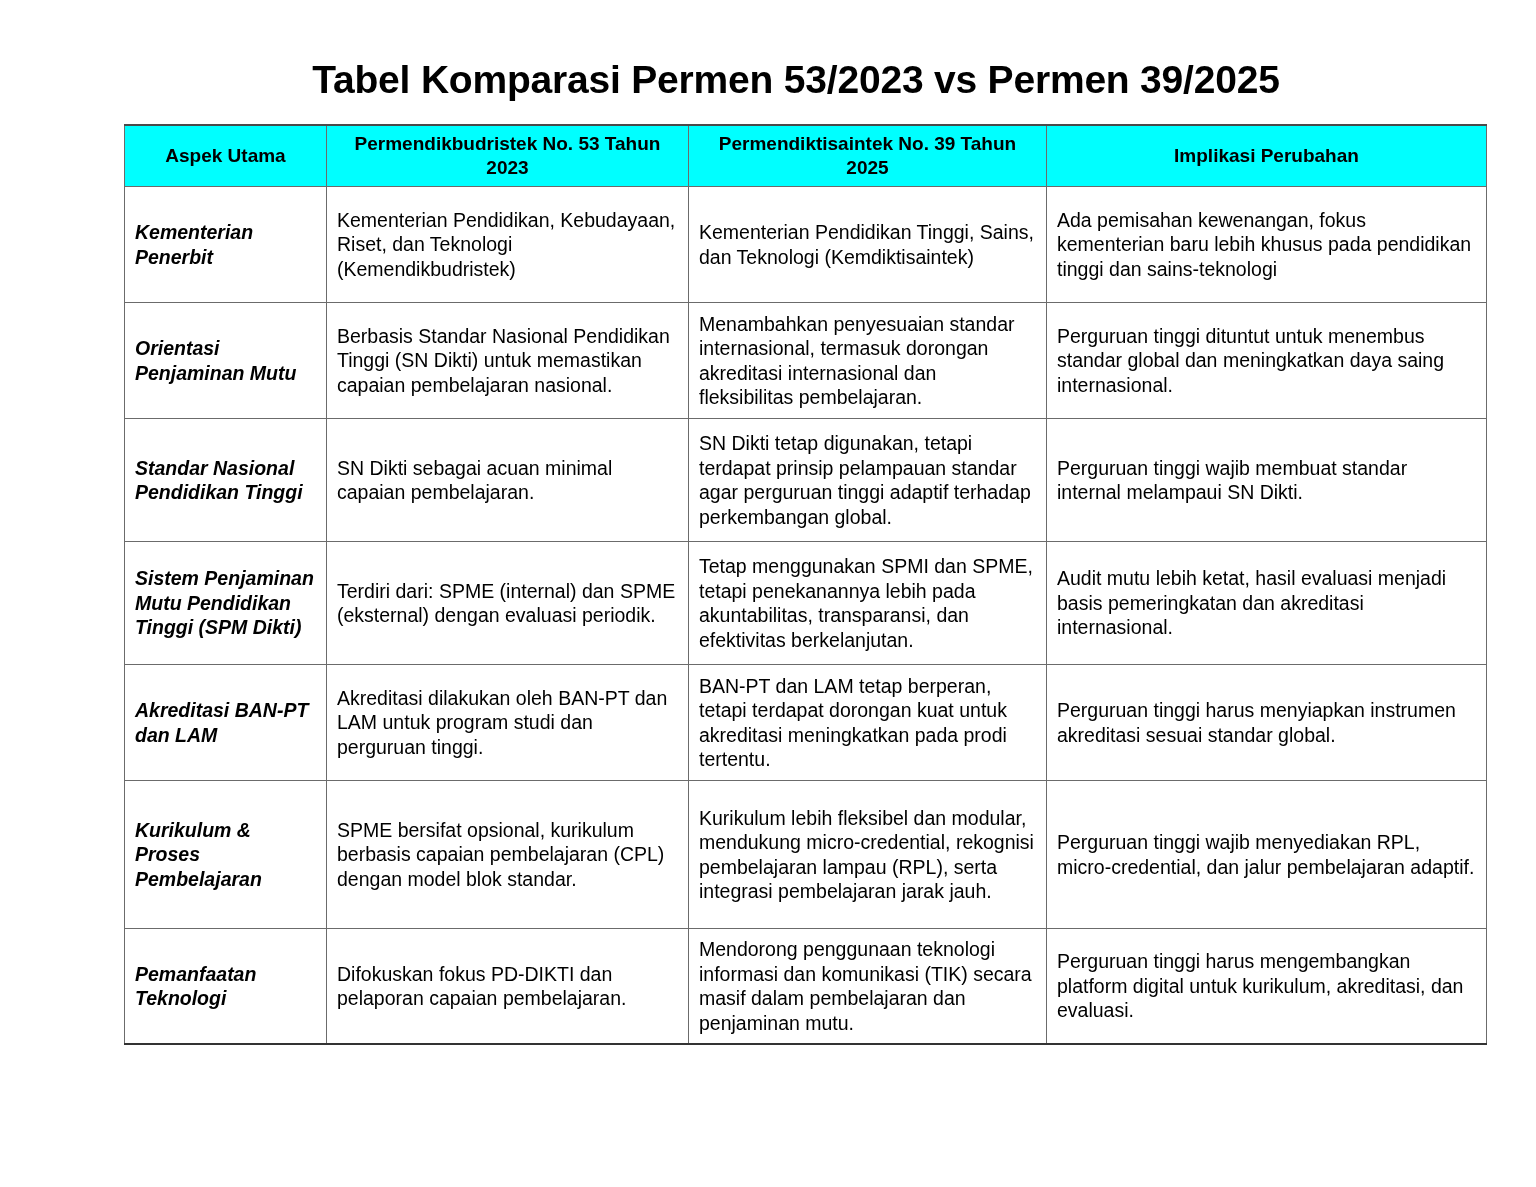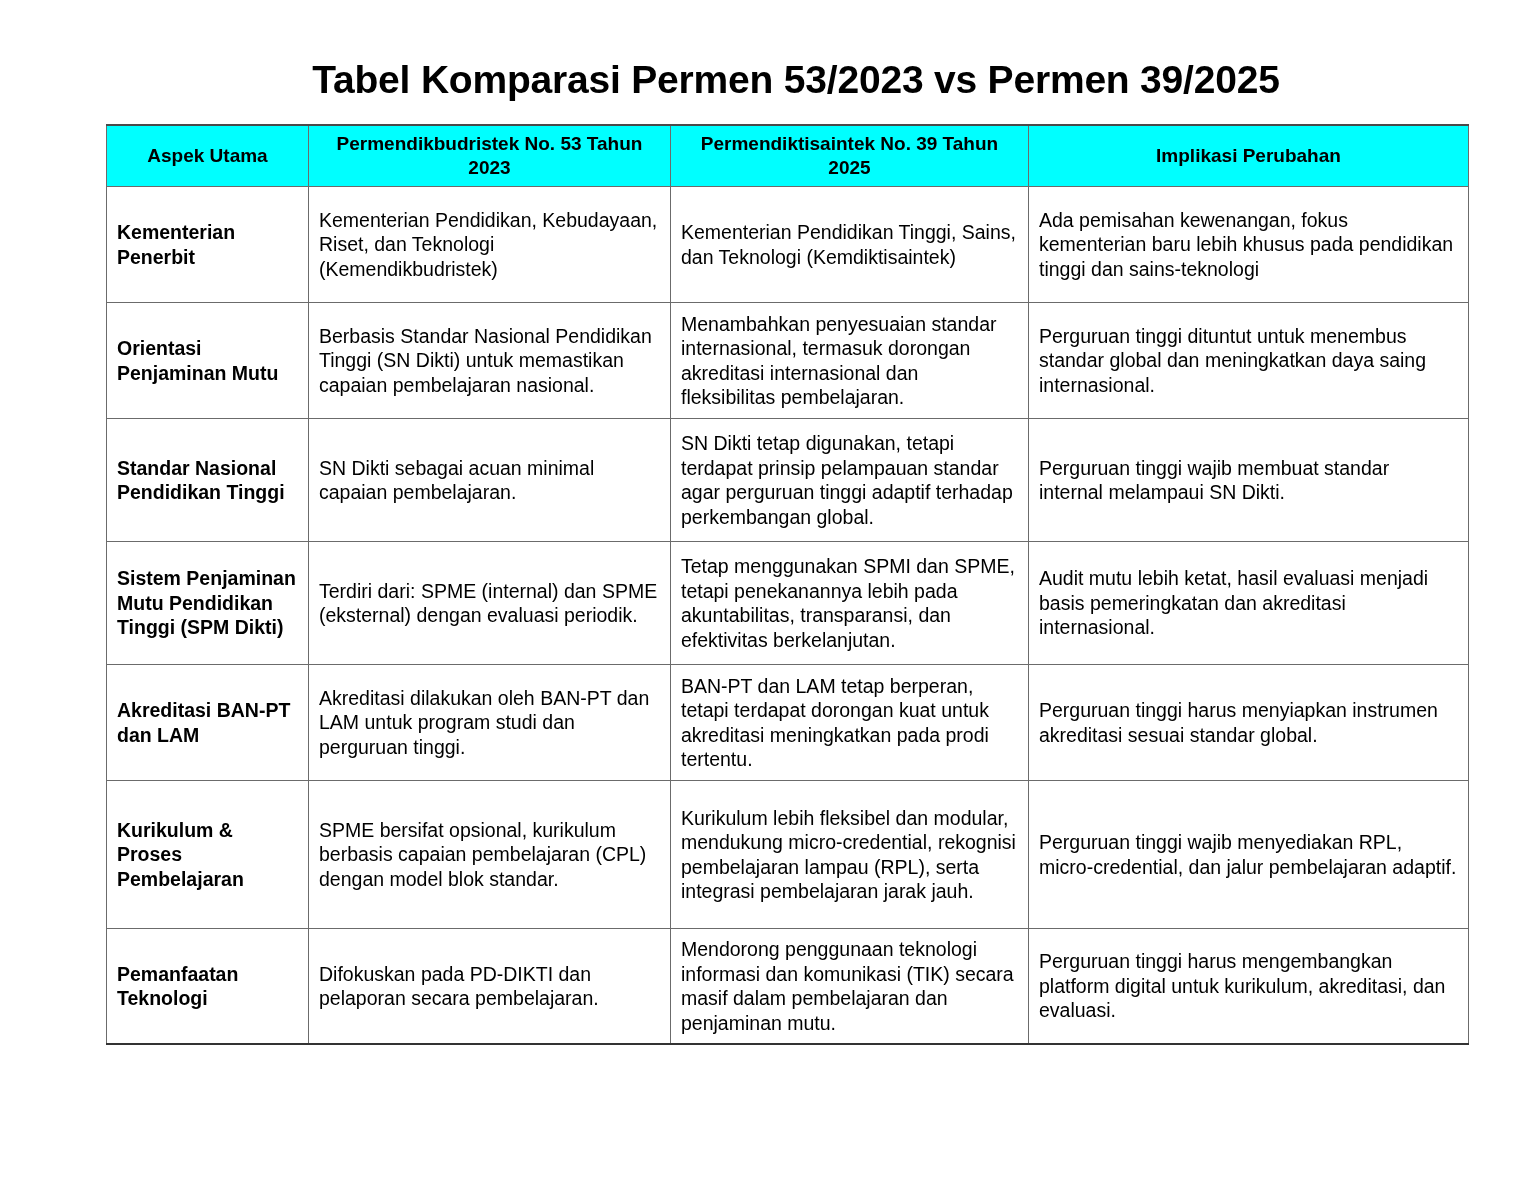--- a/index.html
+++ b/index.html
@@ -21,21 +21,21 @@
       top: 52px;
       width: 1592px;
       text-align: center;
       font-weight: bold;
       font-size: 39px;
       letter-spacing: -0.2px;
       line-height: 56px;
     }
     table.comparison {
       position: absolute;
-      left: 106px;
+      left: 124px;
       top: 124px;
       width: 1362px;
       border-collapse: collapse;
       table-layout: fixed;
     }
     table.comparison col.c1 { width: 202px; }
     table.comparison col.c2 { width: 362px; }
     table.comparison col.c3 { width: 358px; }
     table.comparison col.c4 { width: 440px; }
     table.comparison th,
@@ -51,20 +51,21 @@
       background: #00ffff;
       font-weight: bold;
       text-align: center;
       height: 60px;
       font-size: 19px;
       line-height: 24px;
       border-top: 2px solid #4a4a4a;
     }
     table.comparison td.aspect {
       font-weight: bold;
+      font-style: italic;
     }
     table.comparison td b {
       font-weight: normal;
     }
     tr.r1 td { height: 115px; }
     tr.r2 td { height: 115px; }
     tr.r3 td { height: 122px; }
     tr.r4 td { height: 122px; }
     tr.r5 td { height: 115px; }
     tr.r6 td { height: 147px; }
@@ -123,18 +124,18 @@
       <td>Perguruan tinggi harus menyiapkan instrumen akreditasi sesuai standar global.</td>
     </tr>
     <tr class="r6">
       <td class="aspect">Kurikulum &amp; Proses Pembelajaran</td>
       <td><b>SPME</b> bersifat opsional, kurikulum berbasis capaian pembelajaran (CPL) dengan model blok standar.</td>
       <td>Kurikulum lebih <b>fleksibel dan modular</b>, mendukung <b>micro-credential</b>, <b>rekognisi pembelajaran lampau (RPL)</b>, serta integrasi pembelajaran jarak jauh.</td>
       <td>Perguruan tinggi wajib menyediakan <b>RPL</b>, micro-credential, dan jalur pembelajaran adaptif.</td>
     </tr>
     <tr class="r7">
       <td class="aspect">Pemanfaatan Teknologi</td>
-      <td>Difokuskan pada PD-DIKTI dan pelaporan secara pembelajaran.</td>
+      <td>Difokuskan fokus PD-DIKTI dan pelaporan capaian pembelajaran.</td>
       <td>Mendorong penggunaan <b>teknologi informasi dan komunikasi (TIK)</b> secara masif dalam pembelajaran dan penjaminan mutu.</td>
       <td>Perguruan tinggi harus mengembangkan <b>platform digital</b> untuk kurikulum, akreditasi, dan evaluasi.</td>
     </tr>
   </tbody>
 </table>
 
 </body></html>

